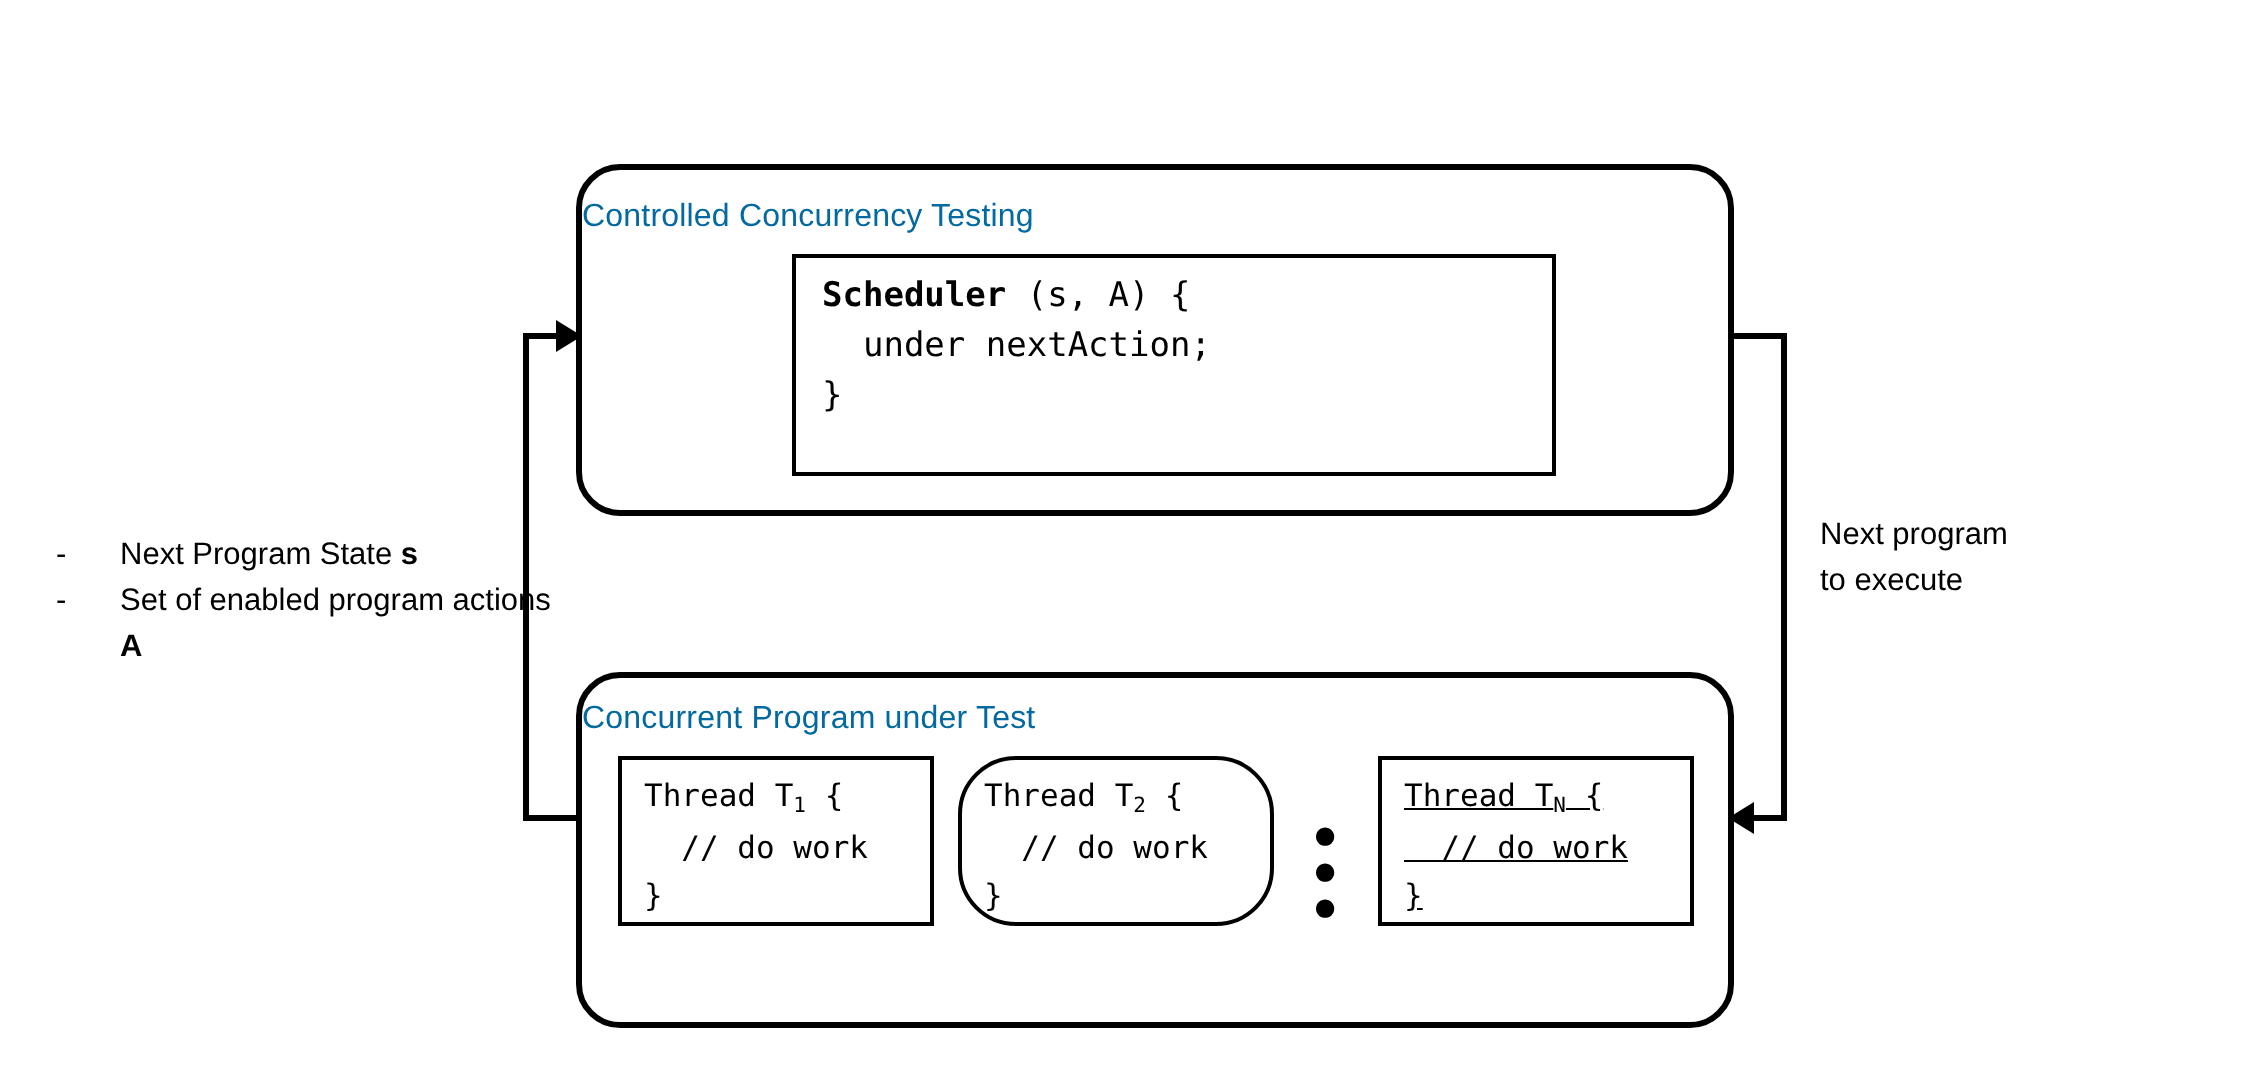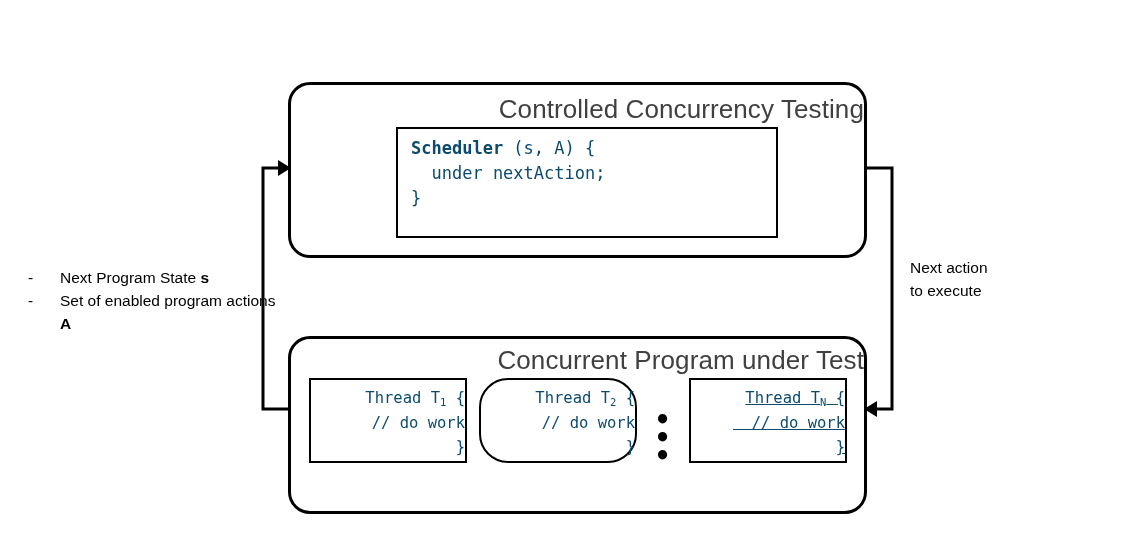--- a/index.html
+++ b/index.html
@@ -25,39 +25,39 @@
     box-sizing: border-box;
     background: #ffffff;
   }
   #upper-box  { left: 288px; top: 82px;  width: 579px; height: 176px; }
   #lower-box  { left: 288px; top: 336px; width: 579px; height: 178px; }
 
   .box-title {
     position: absolute;
     left: 0;
     width: 100%;
-    text-align: right;
-    font-size: 26px;
+    text-align: left;
+    font-size: 16px;
     line-height: 26px;
     font-weight: 400;
     letter-spacing: 0.1px;
-    color: #404040;
+    color: #0369a1;
     white-space: nowrap;
   }
   #upper-title { top: 11px; }
   #lower-title { top: 8px; }
 
   
   .code-panel {
     position: absolute;
     border: 2.5px solid #000000;
     box-sizing: border-box;
     background: #ffffff;
     font-family: "DejaVu Sans Mono", monospace;
-    color: #0c4a6e;
+    color: #000000;
   }
   #scheduler-panel {
     left: 105px;
     top: 42px;
     width: 382px;
     height: 111px;
     font-size: 17px;
     line-height: 25px;
     padding: 7px 0 0 13px;
   }
@@ -65,21 +65,20 @@
   .code-line b { font-weight: 700; }
   .arrow-glyph { font-family: "DejaVu Sans", sans-serif; font-size: 17px; }
 
   .thread-panel {
     top: 39px;
     width: 158px;
     height: 85px;
     font-size: 15.5px;
     line-height: 24px;
     padding: 6px 0 0 11px;
-    text-align: right;
   }
   #thread-1 { left: 18px; }
   #thread-2 { left: 188px; border-radius: 29px; }
   #thread-3 { left: 398px; text-decoration: underline; }
   .thread-panel sub {
     font-size: 10.5px;
     vertical-align: baseline;
     position: relative;
     bottom: -3px;
   }
@@ -182,17 +181,17 @@
       <span class="bullet-dash">-</span>
       <span class="bullet-text"><span>Next Program State </span><b>s</b></span>
     </div>
     <div class="bullet-row">
       <span class="bullet-dash">-</span>
       <span class="bullet-text"><span>Set of enabled program actions </span><b>A</b></span>
     </div>
   </div>
 
   <div class="annotation" id="right-annotation">
-    <div class="ann-line">Next action</div>
+    <div class="ann-line">Next program</div>
     <div class="ann-line">to execute</div>
   </div>
 
 </div>
 
 </body></html>

